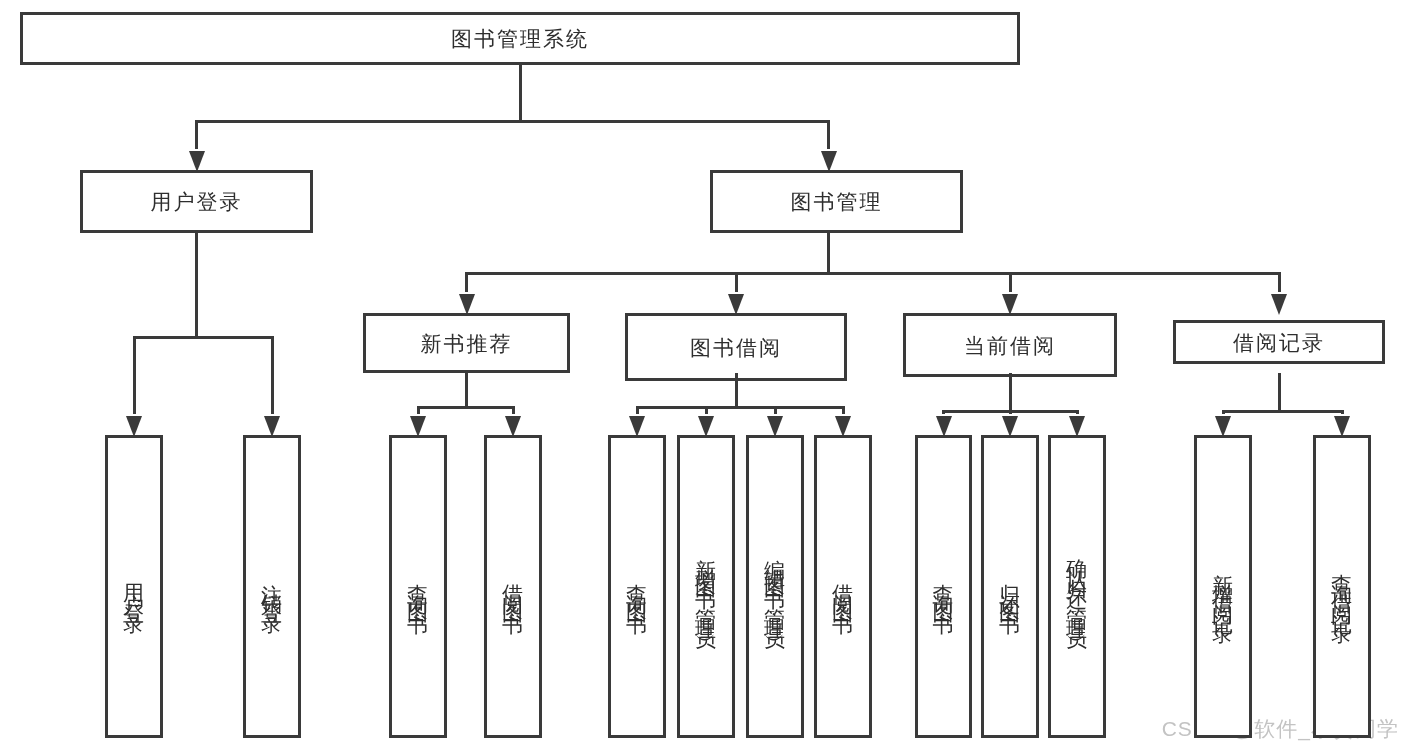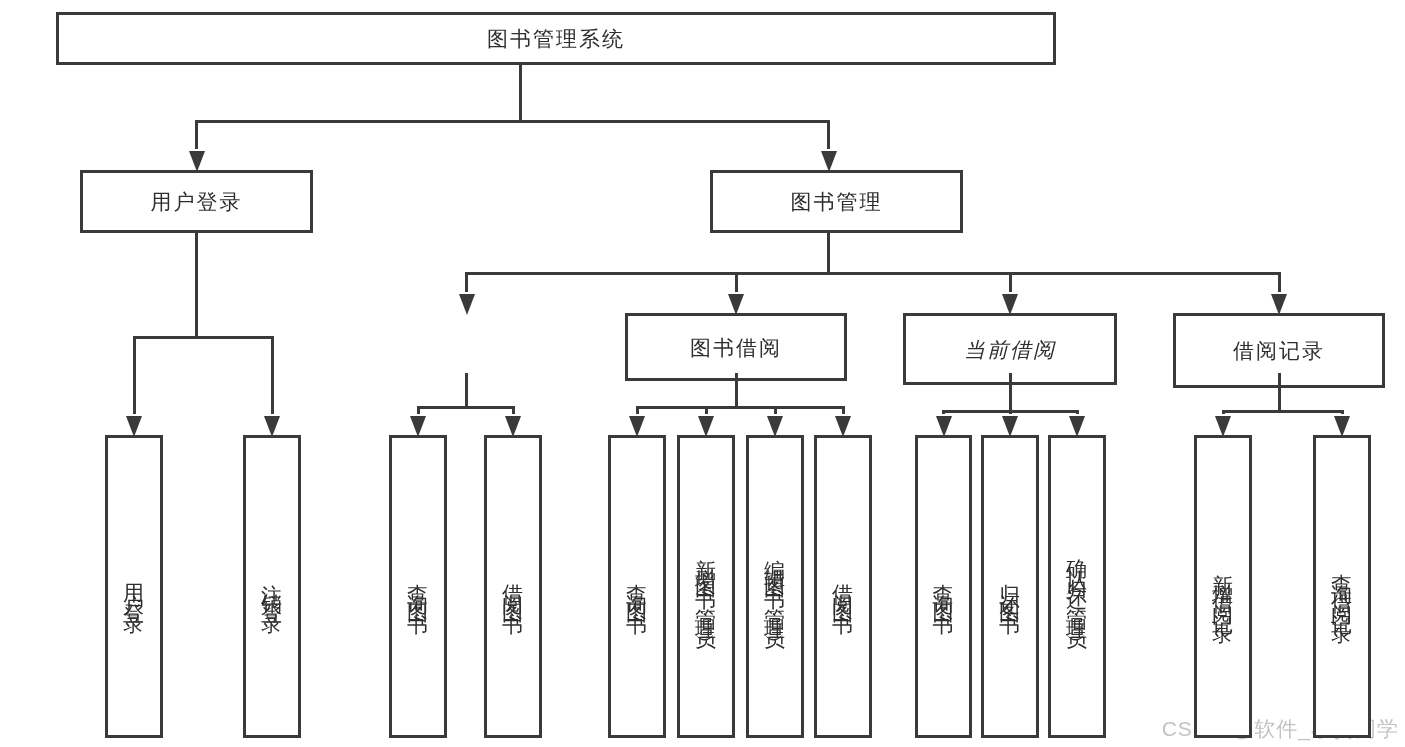--- a/index.html
+++ b/index.html
@@ -56,36 +56,39 @@
     font-size:21px;
     letter-spacing:1px;
     color:var(--watermark);
   }
 </style>
 </head>
 <body>
 
 <div id="diagram-canvas">
   <div id="watermark">CSDN @软件_小贺同学</div>
-<div class="node node-h" style="left: 20px; top: 12px; width: 1000px; height: 53px; margin-left: 36px;">
+<div class="node node-h" style="left: 20px; top: 12px; width: 1000px; height: 53px;">
       <span class="label">图书管理系统</span>
     </div>
     <div class="node node-h" style="left: 80px; top: 170px; width: 233px; height: 63px;">
       <span class="label">用户登录</span>
     </div>
     <div class="node node-h" style="left: 710px; top: 170px; width: 253px; height: 63px;">
       <span class="label">图书管理</span>
     </div>
+    <div class="node node-h" style="left: 363px; top: 313px; width: 207px; height: 60px;">
+      <span class="label">新书推荐</span>
+    </div>
     <div class="node node-h" style="left: 625px; top: 313px; width: 222px; height: 68px;">
       <span class="label">图书借阅</span>
     </div>
-    <div class="node node-h" style="left: 903px; top: 313px; width: 214px; height: 72px; font-style: italic;">
+    <div class="node node-h" style="left: 903px; top: 313px; width: 214px; height: 64px;">
       <span class="label">当前借阅</span>
     </div>
-    <div class="node node-h" style="left: 1173px; top: 313px; width: 212px; height: 75px;">
+    <div class="node node-h" style="left: 1173px; top: 320px; width: 212px; height: 44px;">
       <span class="label">借阅记录</span>
     </div>
     <div class="node node-v" style="left: 105px; top: 435px; width: 58px; height: 303px;">
       <span class="label">用户登录</span>
     </div>
     <div class="node node-v" style="left: 243px; top: 435px; width: 58px; height: 303px;">
       <span class="label">注销登录</span>
     </div>
     <div class="node node-v" style="left: 389px; top: 435px; width: 58px; height: 303px;">
       <span class="label">查询图书</span>

